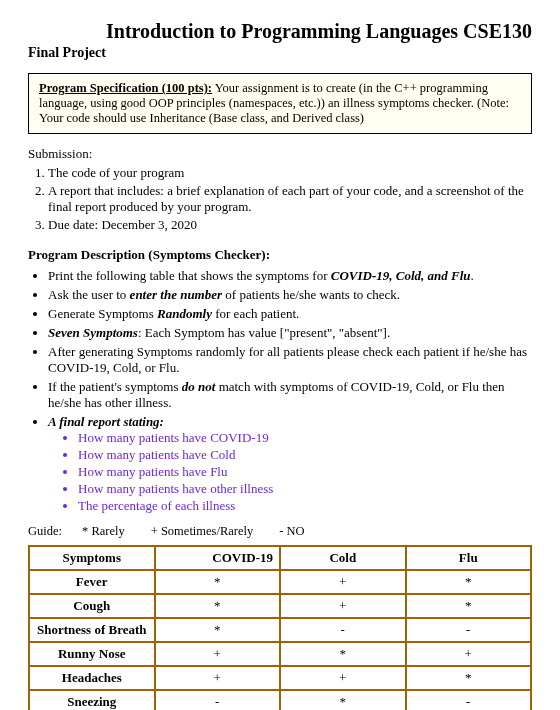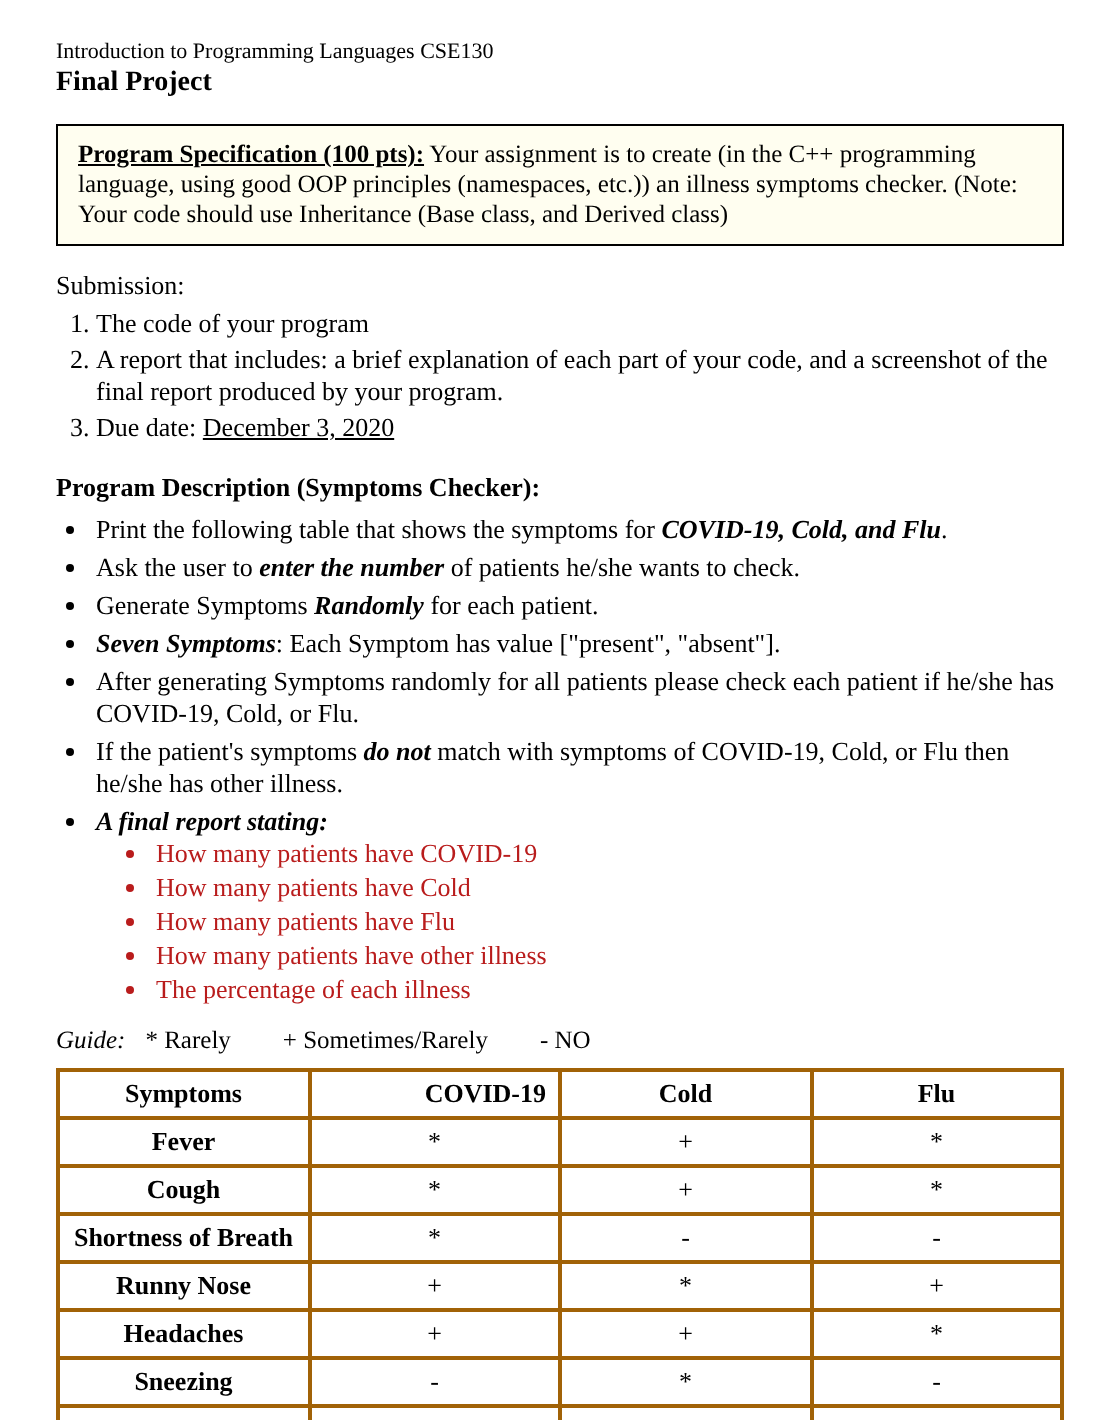--- a/index.html
+++ b/index.html
@@ -6,23 +6,23 @@
     body {
       font-family: Times New Roman, serif;
       font-size: 13px;
       background: #fff;
       color: #000;
       width: 560px;
       min-height: 710px;
       padding: 20px 28px;
     }
     .page-title {
-      text-align: left;
-      font-size: 11px;
-      font-weight: normal;
+      text-align: right;
+      font-size: 20px;
+      font-weight: bold;
       margin-bottom: 2px;
     }
     .page-subtitle {
       text-align: left;
       font-size: 14px;
       font-weight: bold;
       margin-bottom: 12px;
     }
     .spec-box {
       border: 1px solid #000;
@@ -42,57 +42,56 @@
     .submission-section .section-label {
       font-weight: normal;
       margin-bottom: 3px;
     }
     .submission-section ol {
       margin-left: 20px;
     }
     .submission-section ol li {
       margin-bottom: 2px;
     }
-    .underline { text-decoration: underline; }
+    .underline { }
     .prog-desc {
       font-size: 13px;
       margin-bottom: 10px;
     }
     .prog-desc .desc-title {
       font-weight: bold;
       margin-bottom: 5px;
     }
     .prog-desc ul {
       margin-left: 20px;
     }
     .prog-desc ul li {
       margin-bottom: 3px;
       list-style-type: disc;
     }
     .bold-italic { font-weight: bold; font-style: italic; }
     .final-report ol {
       margin-left: 30px;
     }
     .final-report ol li {
-      color: #b91c1c;
+      color: #6d28d9;
       margin-bottom: 1px;
       font-weight: normal;
       font-style: normal;
     }
     .guide-row {
       display: flex;
       align-items: center;
       margin: 8px 0 6px 0;
       font-size: 12.5px;
       gap: 8px;
     }
     .guide-row .guide-label {
       font-weight: normal;
-      margin-right: 2px;
-      font-style: italic;
+      margin-right: 12px;
     }
     .guide-item {
       margin-right: 18px;
     }
     table {
       width: 100%;
       border-collapse: collapse;
       font-size: 13px;
     }
     table th, table td {

